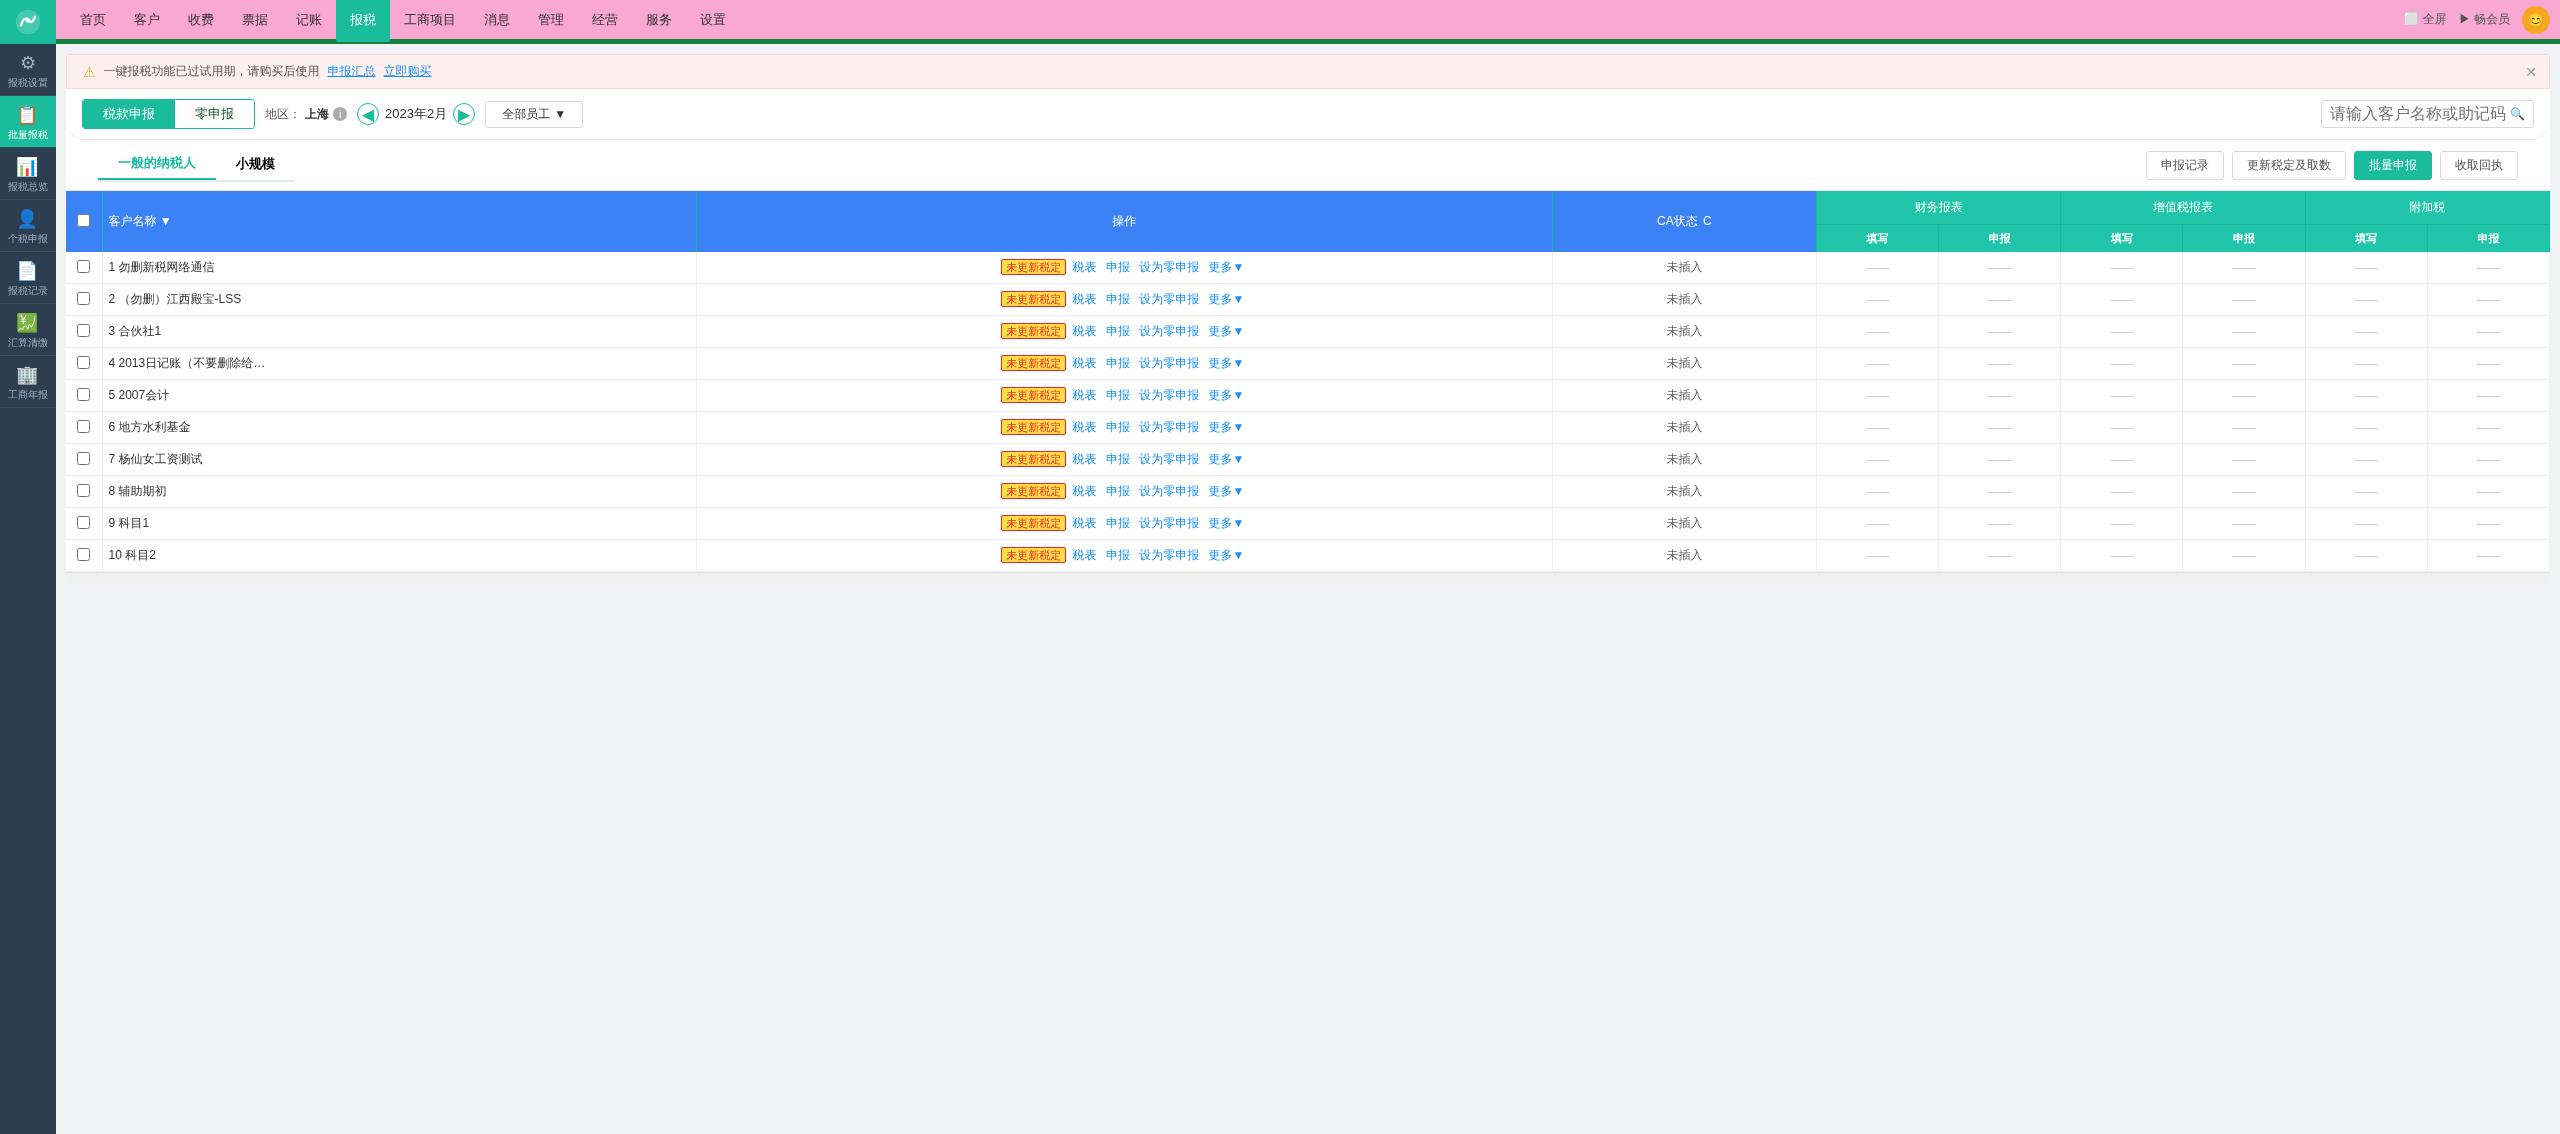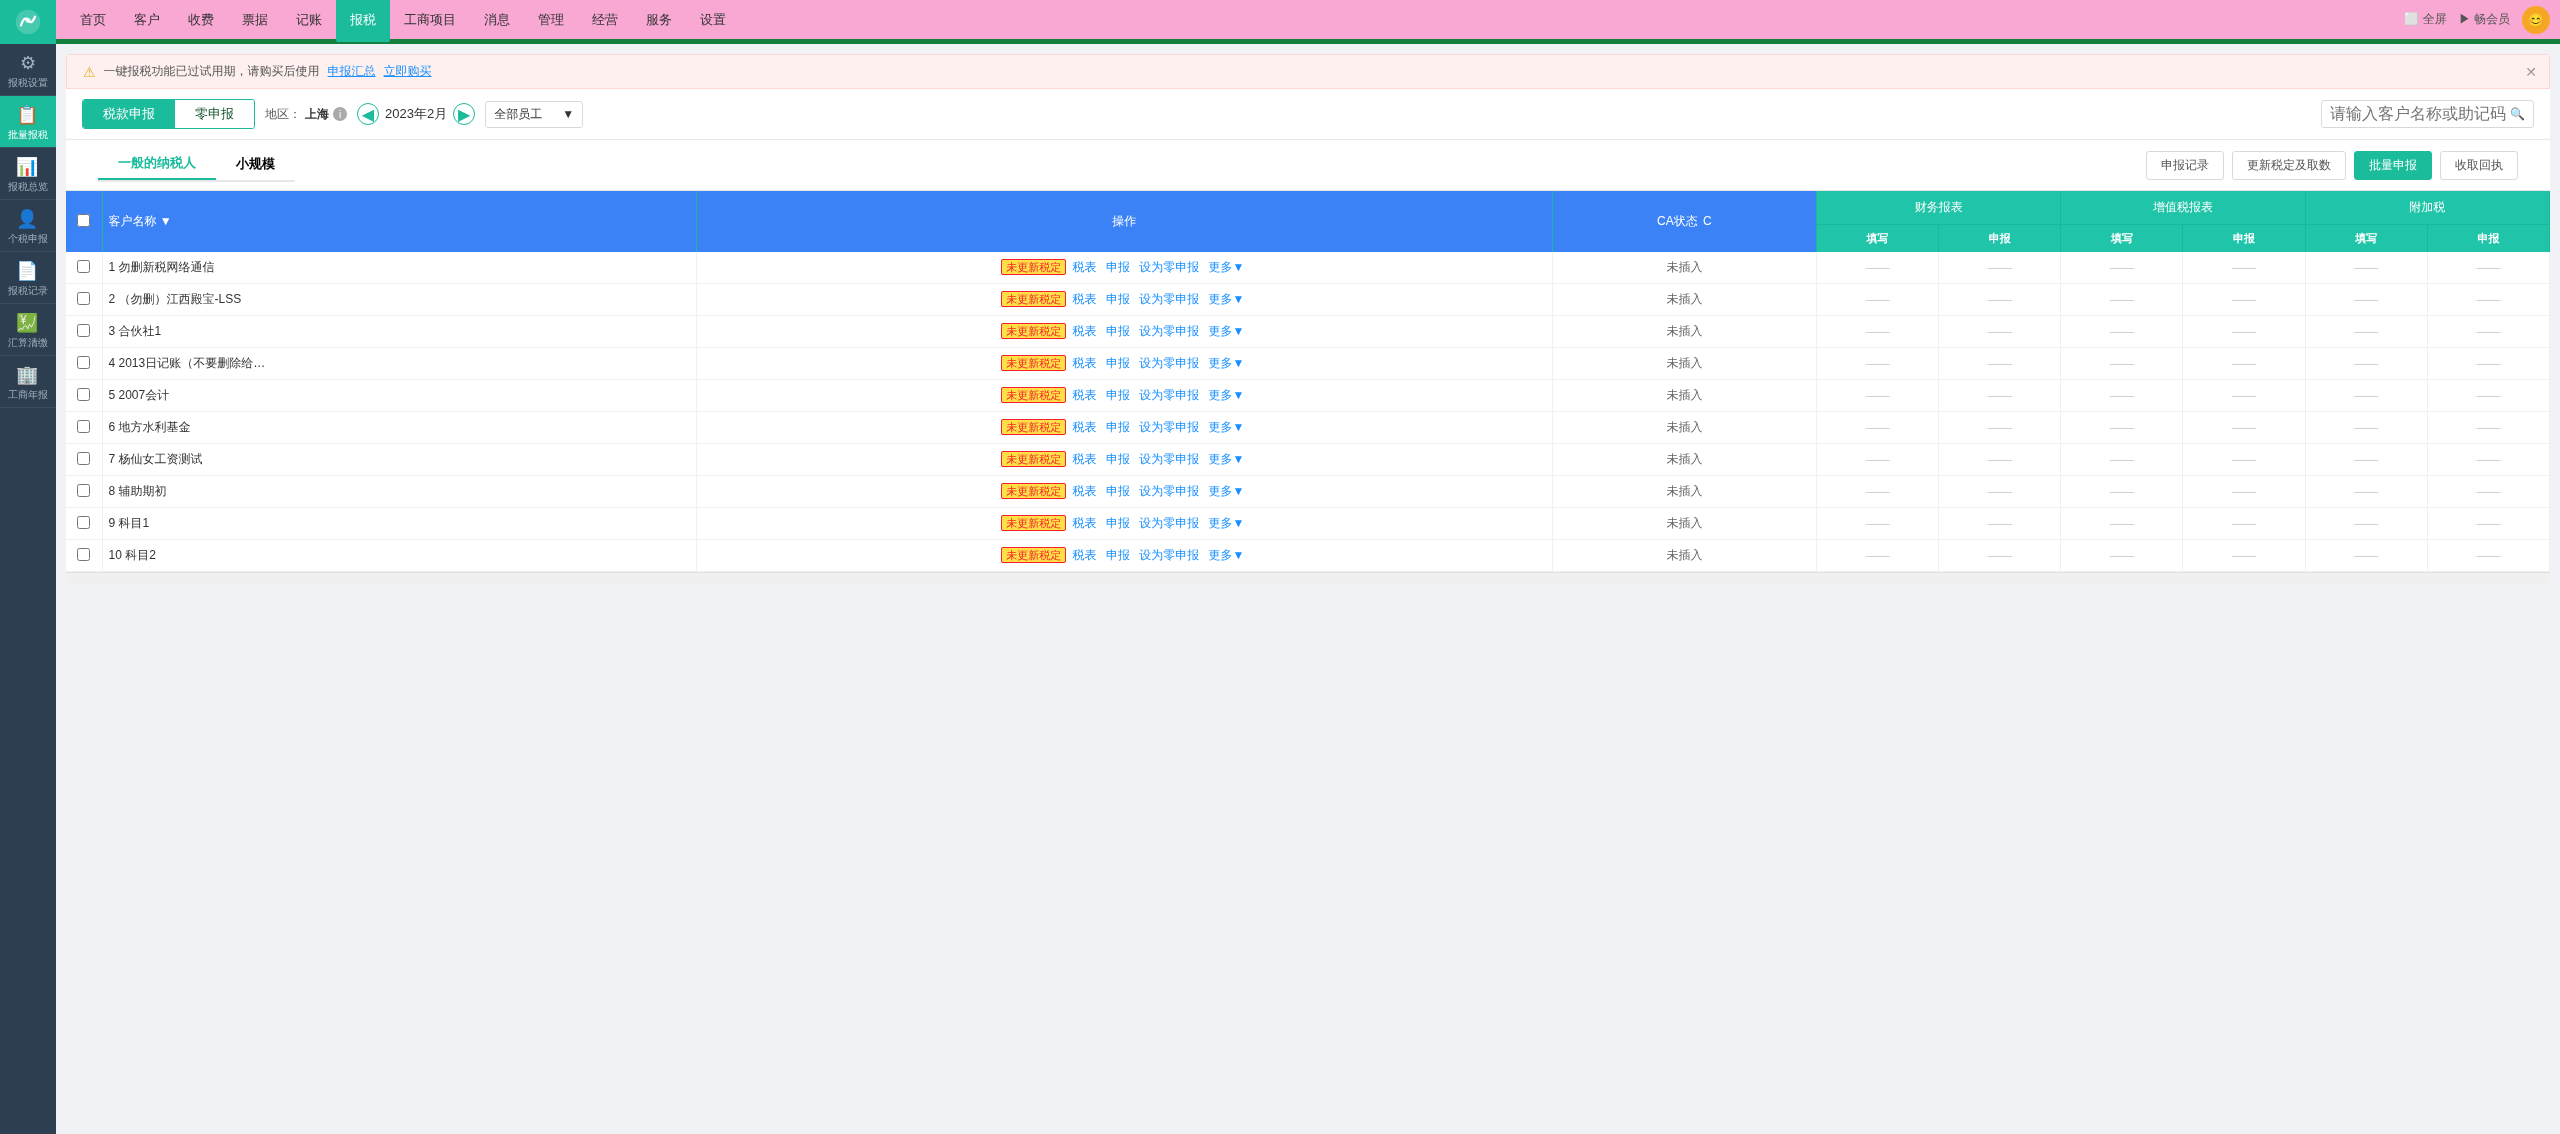--- a/index.html
+++ b/index.html
@@ -105,20 +105,21 @@
     .alert-banner a { color: #1890ff; text-decoration: underline; cursor: pointer; }
     .alert-close { position: absolute; right: 12px; cursor: pointer; color: #999; font-size: 14px; }
 
     
     .toolbar {
       padding: 10px 16px;
       display: flex;
       align-items: center;
       gap: 10px;
       border-bottom: 1px solid #e8e8e8;
+      border-radius: 19px;
     }
 
     .tab-group { display: flex; border: 1px solid #1abc9c; border-radius: 3px; overflow: hidden; }
     .tab-btn {
       padding: 5px 20px;
       cursor: pointer;
       font-size: 13px;
       background: #fff;
       color: #14532d;
       border: none;
@@ -128,28 +129,28 @@
     .region-label { font-size: 12px; color: #555; display: flex; align-items: center; gap: 4px; }
     .region-value { color: #333; font-weight: bold; }
 
     .date-nav { display: flex; align-items: center; gap: 6px; }
     .date-nav-btn { cursor: pointer; color: #1abc9c; font-size: 16px; width: 22px; height: 22px; display: flex; align-items: center; justify-content: center; border-radius: 50%; border: 1px solid #1abc9c; }
     .date-text { font-size: 13px; color: #333; }
 
     .staff-select {
       border: 1px solid #d9d9d9;
       border-radius: 3px;
-      padding: 4px 8px;
+      padding: 4px 16px;
       font-size: 12px;
       color: #333;
       background: #fff;
       cursor: pointer;
       display: flex;
       align-items: center;
-      gap: 20px;
+      gap: 4px;
     }
 
     .search-box {
       display: flex;
       align-items: center;
       border: 1px solid #d9d9d9;
       border-radius: 3px;
       padding: 4px 8px;
       background: #fff;
       margin-left: auto;

